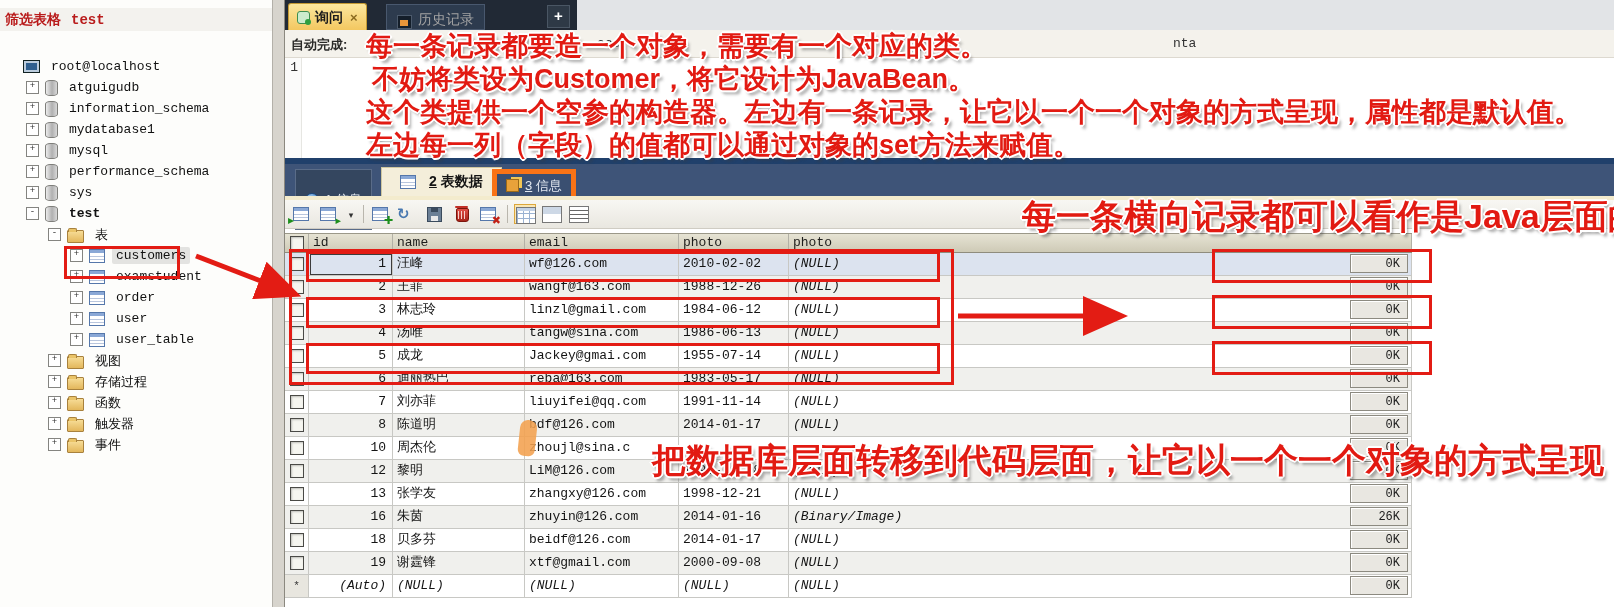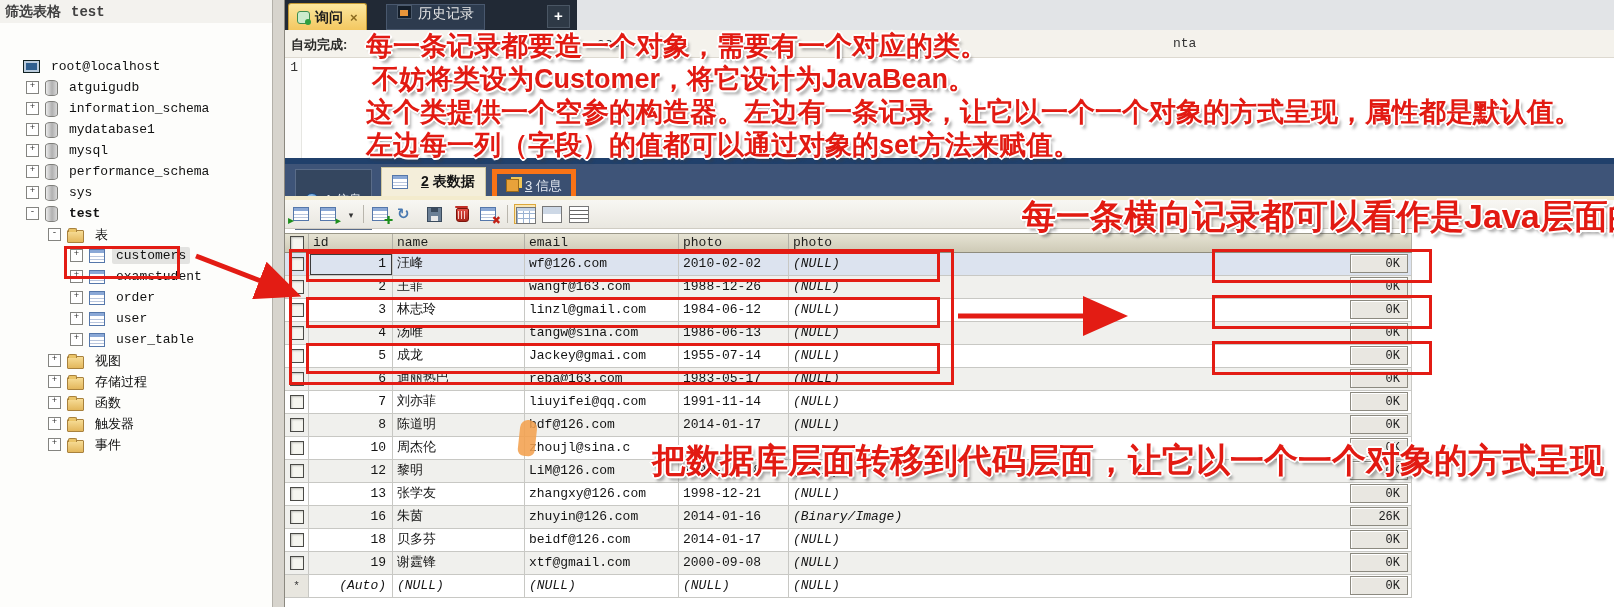--- a/index.html
+++ b/index.html
@@ -1,21 +1,21 @@
 <!DOCTYPE html>
 <html><head>
 <meta charset="utf-8">
 <style>
   html,body{margin:0;padding:0}
   body{width:1614px;height:607px;position:relative;overflow:hidden;background:#fff;
        font-family:"Liberation Sans","DejaVu Sans",sans-serif;}
   .abs{position:absolute}
   
   #left-panel{left:0;top:0;width:272px;height:607px;background:#fdfdfb}
-  #lp-title{left:0;top:0;width:272px;height:23px;background:#f3f2ee;font-size:14px;font-weight:bold;color:#404040;
+  #lp-title{left:0;top:8px;width:272px;height:23px;background:#f3f2ee;font-size:14px;font-weight:bold;color:#b91c1c;
             padding:3px 0 0 5px;box-sizing:border-box;white-space:nowrap}
   #lp-title .tname{font-family:"Liberation Mono","DejaVu Sans Mono",monospace;margin-left:10px}
   #filter-box{left:0;top:24px;width:271px;height:24px;background:#e9e7e3;border:1px solid #979590;
               border-right:none;box-sizing:border-box;font-size:13px;color:#4a4a46;padding:2px 5px;outline:none;
               font-family:"Liberation Sans","DejaVu Sans",sans-serif}
   #db-tree{left:0;top:56px;width:272px;height:550px}
   .titem{height:21px;display:flex;align-items:center;white-space:nowrap}
   .texp{width:11px;height:11px;border:1px solid #848480;background:#fff;font:9px/9px "Liberation Mono",monospace;
         color:#333;text-align:center;margin-right:6px;flex:none;box-sizing:content-box}
   .texp.hid{visibility:hidden}
@@ -40,39 +40,39 @@
   #main{left:285px;top:0;width:1329px;height:607px}
   #qtabbar{left:0;top:0;width:1329px;height:30px;background:#e2e4e7}
   #qtab-dark{left:0;top:0;width:292px;height:30px;background:#212935}
   #tab-query{left:3px;top:3px;height:27px;padding:0 8px;background:linear-gradient(#fce79e,#f3c65e);
              border:1px solid #c49a34;border-bottom:none;border-radius:3px 3px 0 0;display:flex;align-items:center;gap:5px;
              font-size:14px;font-weight:bold;color:#1c1c1c}
   .i-query{width:11px;height:11px;background:#cdeccd;border:1px solid #3f8f4f;border-radius:3px;position:relative}
   .i-query::after{content:"";position:absolute;right:-2px;bottom:-2px;width:6px;height:6px;background:#2f9f3f;border-radius:50%}
   #tab-query .close{color:#8a6a20;font-weight:bold;font-size:13px;margin-left:2px}
   #tab-history{left:101px;top:4px;height:24px;padding:0 10px;background:#2d3b4e;border:1px solid #49586e;
-               display:flex;align-items:flex-start;gap:6px;font-size:14px;color:#e5e5e5}
+               display:flex;align-items:flex-end;gap:6px;font-size:14px;color:#a3a3a3}
   .i-cal{width:13px;height:12px;background:#141e2a;border:1px solid #4c5a6c;position:relative}
   .i-cal::after{content:"";position:absolute;left:2px;top:4px;width:8px;height:6px;background:#e8953a}
   #tab-addbtn{left:262px;top:5px;width:21px;height:21px;background:#2e3946;border:1px solid #4a5664;color:#fff;
               font:bold 15px/19px "Liberation Sans",sans-serif;text-align:center}
   
   #acbar{left:0;top:30px;width:1329px;height:27px;background:#f4f2ec;border-bottom:1px solid #ddd9d0;font-size:13px;color:#2a2a28}
   #acbar .lbl{position:absolute;left:6px;top:6px;font-weight:bold}
   .acfrag{position:absolute;top:6px;font-family:"Liberation Mono",monospace;color:#333}
   #editor{left:0;top:58px;width:1329px;height:100px;background:#fff}
   #gutter{position:absolute;left:0;top:0;width:17px;height:100px;background:#fbfbfa;border-right:1px solid #e6e6e2;
           font:13px/16px "Liberation Mono","DejaVu Sans Mono",monospace;color:#333;text-align:right;padding:2px 3px 0 0;box-sizing:border-box}
   #navy-sep{left:0;top:158px;width:1329px;height:6px;background:#20406b}
   
   #rtabstrip{left:0;top:164px;width:1329px;height:32px;background:#3e5478}
   #rtab-cream{left:0;top:196px;width:1329px;height:4px;background:#f3ebcd}
   .rtab{position:absolute;display:flex;align-items:center;gap:6px;font-size:13px}
   #rtab-1{left:10px;top:5px;height:23px;padding:18px 9px;background:#34465f;border:1px solid #5a6c88;color:#e3e9f1}
-  #rtab-2{left:96px;top:3px;height:28px;padding:0 10px;background:#f4eeda;border:1px solid #cfc7a0;border-bottom:none;
+  #rtab-2{left:96px;top:3px;height:28px;padding:0 18px;background:#f4eeda;border:1px solid #cfc7a0;border-bottom:none;
           color:#141414;font-weight:bold;font-size:14px}
   #rtab-3{left:207px;top:5px;height:23px;padding:0 9px;background:#3a4f71;border:5px solid #f97316;color:#e3e9f1}
   .rtab .num{text-decoration:underline}
   .i-infoball{width:12px;height:12px;border-radius:50%;background:radial-gradient(circle at 35% 30%,#a2cdf2,#2f6fb8);border:1px solid #1c4a80}
   .i-info3{width:11px;height:11px;background:#e8a23a;border:1px solid #9c6a18;box-shadow:4px -3px 0 -1px #f2c654;position:relative}
   
   #dtoolbar{left:0;top:200px;width:1329px;height:29px;background:linear-gradient(#f8f7f3,#e9e7e0);
             border-bottom:1px solid #cfccc3;display:flex;align-items:center;padding-left:6px;box-sizing:border-box}
   .tbi{position:relative;width:22px;height:20px;margin-right:5px;flex:none}
   .tbi .i-table{position:absolute;left:2px;top:3px}

